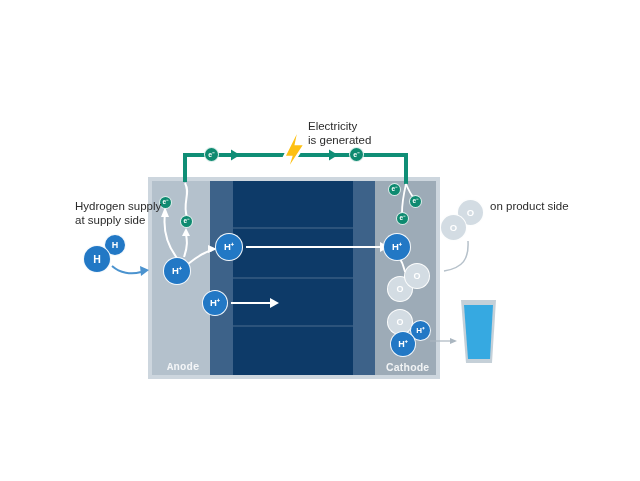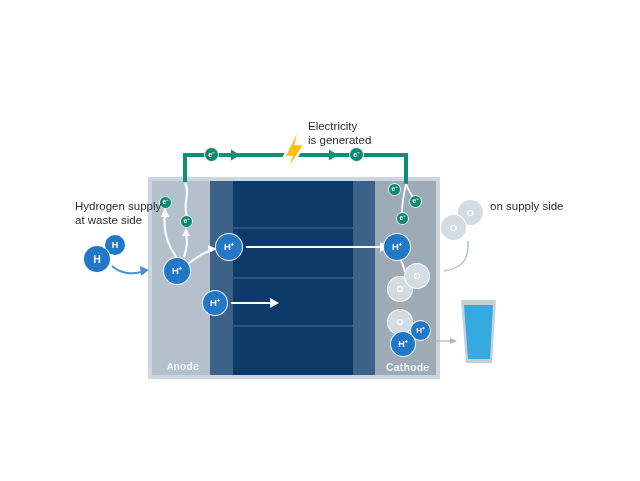--- a/index.html
+++ b/index.html
@@ -100,24 +100,24 @@
   <div class="particle p-gray" style="left:457px; top:199px; width:27px; height:27px; font-size:9.5px;">O</div>
   <div class="particle p-gray" style="left:440px; top:214px; width:27px; height:27px; font-size:9.5px;">O</div>
 
   <div class="lbl" style="left:308px; top:119px;">
     <div><b>Electricity</b></div>
     <div>is generated</div>
   </div>
 
   <div class="lbl" style="left:43px; top:199px;margin-left:32px;">
     <div><b>Hydrogen</b><span> supply</span></div>
-    <div>at waste side</div>
+    <div>at supply side</div>
   </div>
 
   <div class="lbl" style="left:490px; top:199px;">
-    <div>on supply side</div>
+    <div>on product side</div>
   </div>
 
 
   <div class="electrode-label" style="left:167px; top:361px;font-family:Liberation Mono, monospace;">Anode</div>
   <div class="electrode-label" style="left:386px; top:361px;">Cathode</div>
 
 </div>
 
 </body></html>

